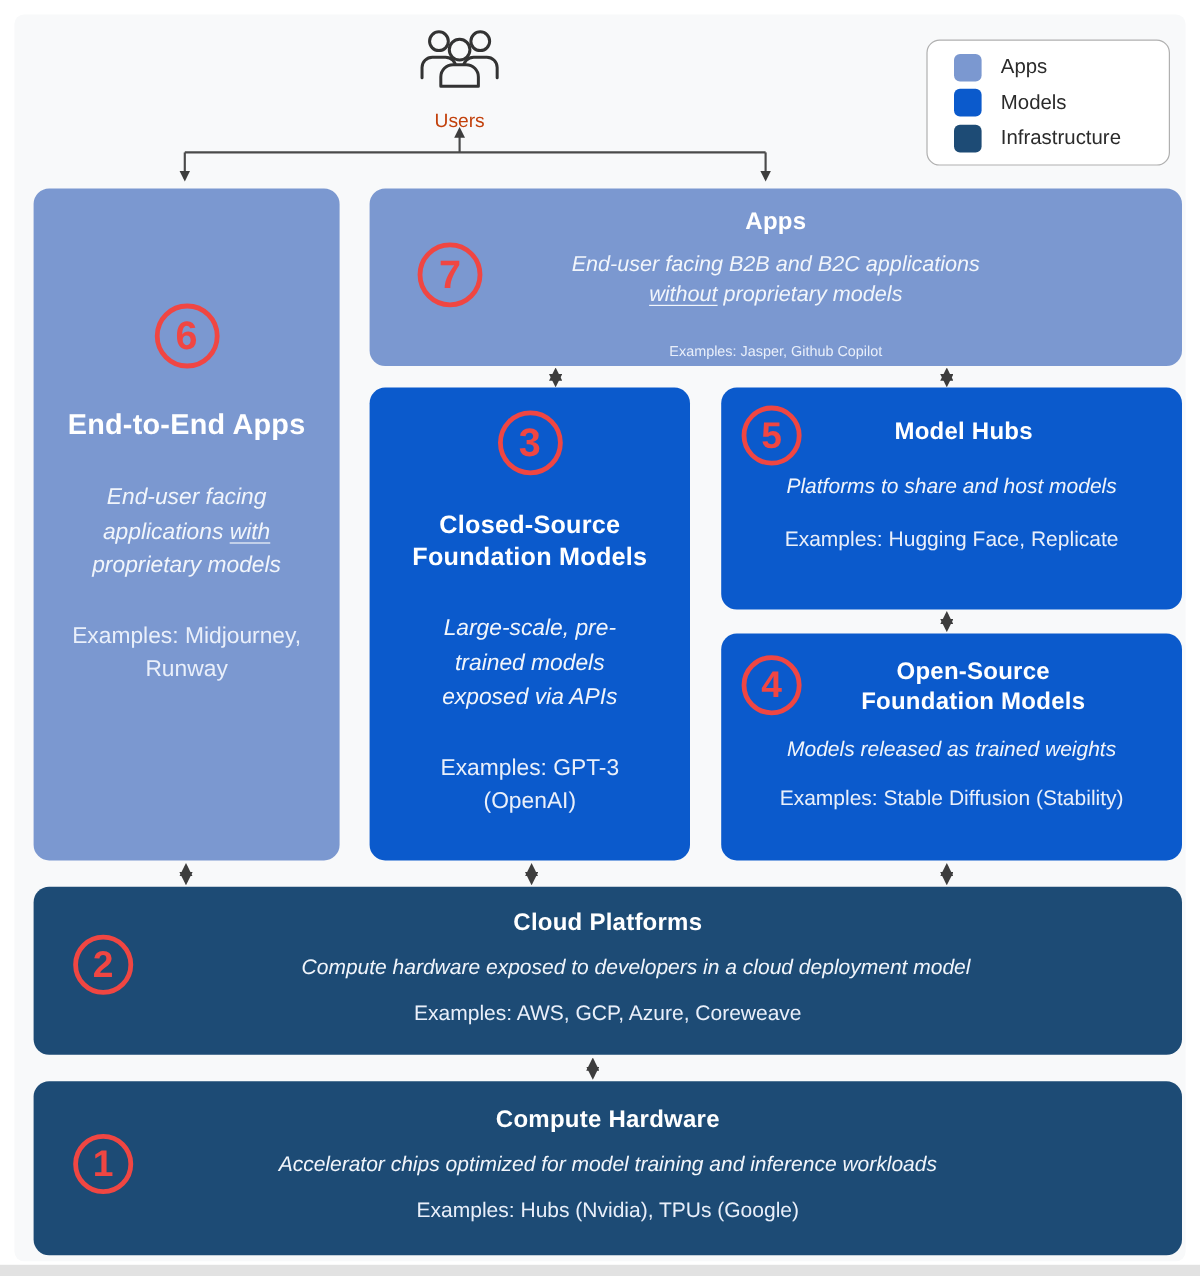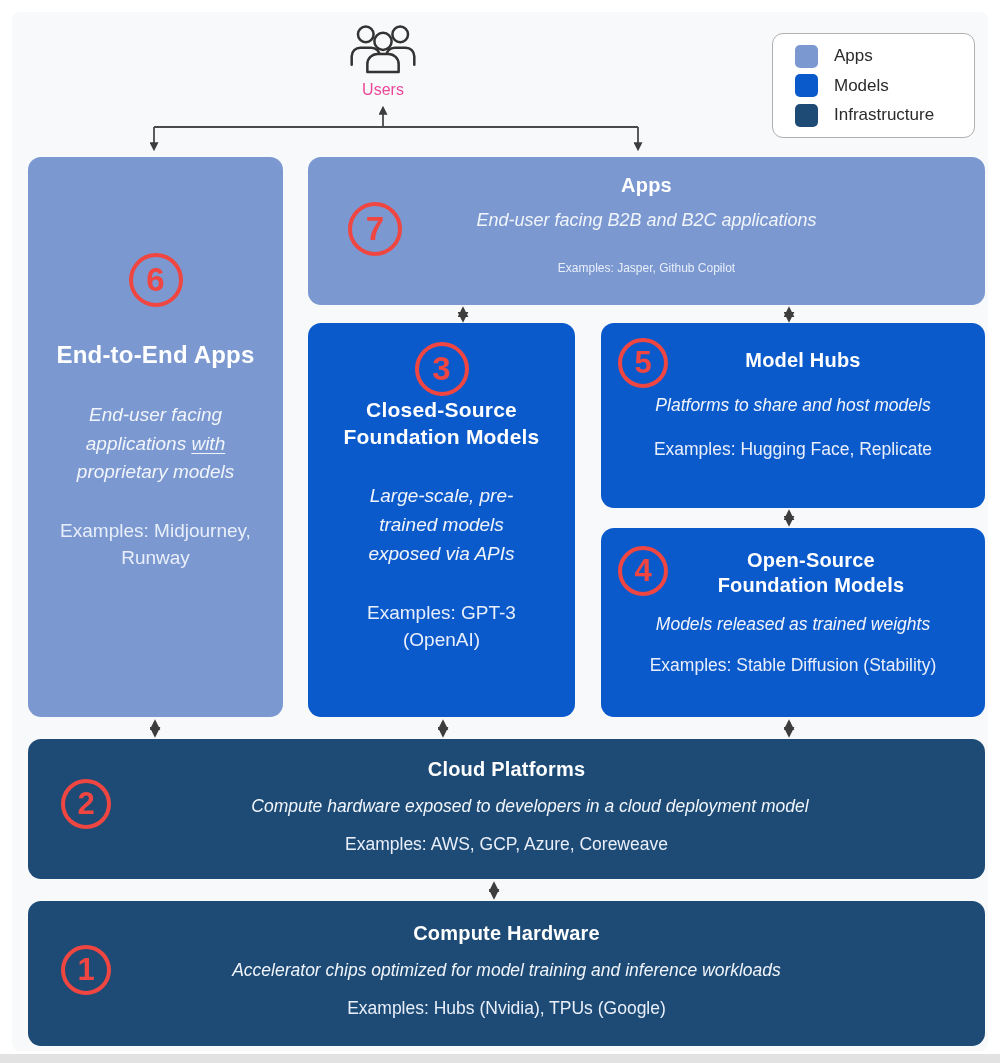--- a/index.html
+++ b/index.html
@@ -38,21 +38,21 @@
   
   .box7{left:308px;top:157px;width:677px;height:148px;padding-top:17px;}
   .box7 .num-abs{left:40px;top:45px;}
   .box7 .title{font-size:20px;}
   .box7 .desc{margin-top:11px;font-size:18px;line-height:1.38;}
   .box7 .examples{margin-top:28px;font-size:12px;}
 
   
   .box3{left:308px;top:323px;width:267px;height:394px;padding:0 18px;}
   .box3 .num{margin:19px auto 0;}
-  .box3 .title{font-size:21px;line-height:1.3;}
+  .box3 .title{margin-top:28px;font-size:21px;line-height:1.3;}
   .box3 .desc{margin-top:30px;font-size:19px;line-height:1.55;}
   .box3 .examples{margin-top:30px;font-size:19px;line-height:1.45;}
 
   
   .box5{left:601px;top:323px;width:384px;height:185px;padding-top:26px;}
   .box5 .num-abs{left:17px;top:15px;}
   .box5 .title{font-size:20px;padding-left:20px;}
   .box5 .desc{margin-top:23px;font-size:17.5px;}
   .box5 .examples{margin-top:23px;font-size:17.5px;}
 
@@ -72,21 +72,21 @@
 
   
   .box1{left:28px;top:901px;width:957px;height:145px;padding-top:21px;}
   .box1 .num-abs{left:33px;top:44px;}
   .box1 .title{font-size:20px;}
   .box1 .desc{margin-top:15px;font-size:17.5px;}
   .box1 .examples{margin-top:17px;font-size:17.5px;}
 
   
   .users{position:absolute;left:323px;top:24px;width:120px;text-align:center;}
-  .users-label{margin-top:1px;font-size:16px;color:#ec4899;}
+  .users-label{margin-top:12px;font-size:16px;color:#c2410c;}
 
   
   .legend{position:absolute;left:772px;top:33px;width:203px;height:105px;background:#ffffff;
           border:1.5px solid #b0b0b0;border-radius:11px;box-sizing:border-box;
           display:flex;flex-direction:column;justify-content:space-evenly;padding:4px 0 4px 22px;}
   .legend-row{display:flex;align-items:center;gap:16px;}
   .swatch{width:23px;height:23px;border-radius:5px;flex:0 0 auto;}
   .legend-label{font-size:17px;color:#2b2b2b;}
 </style>
 </head>
@@ -159,20 +159,21 @@
       <div>Examples: Midjourney,</div>
       <div>Runway</div>
     </div>
   </div>
 
   <div class="box app box7">
     <div class="num num-lg num-abs">7</div>
     <div class="title">Apps</div>
     <div class="desc">
       <div>End-user facing B2B and B2C applications</div>
+      <div><span class="ul">without</span><span> proprietary models</span></div>
     </div>
     <div class="examples">Examples: Jasper, Github Copilot</div>
   </div>
 
   <div class="box model box3">
     <div class="num num-lg">3</div>
     <div class="title">
       <div>Closed-Source</div>
       <div>Foundation Models</div>
     </div>

